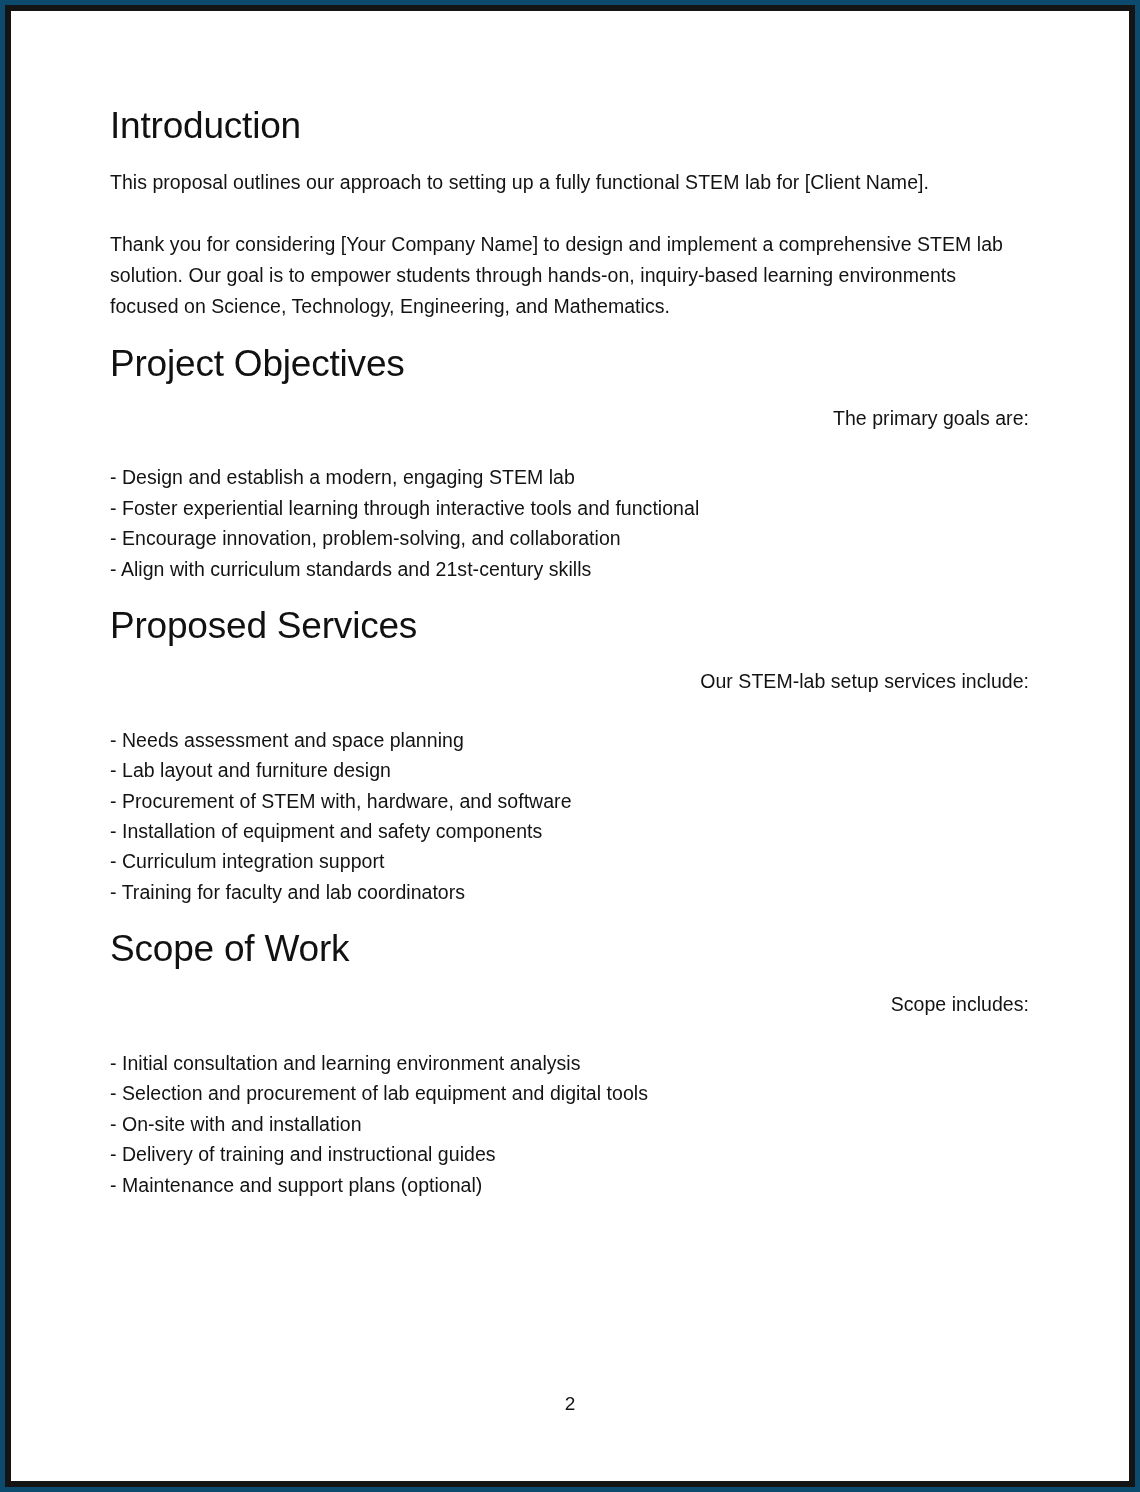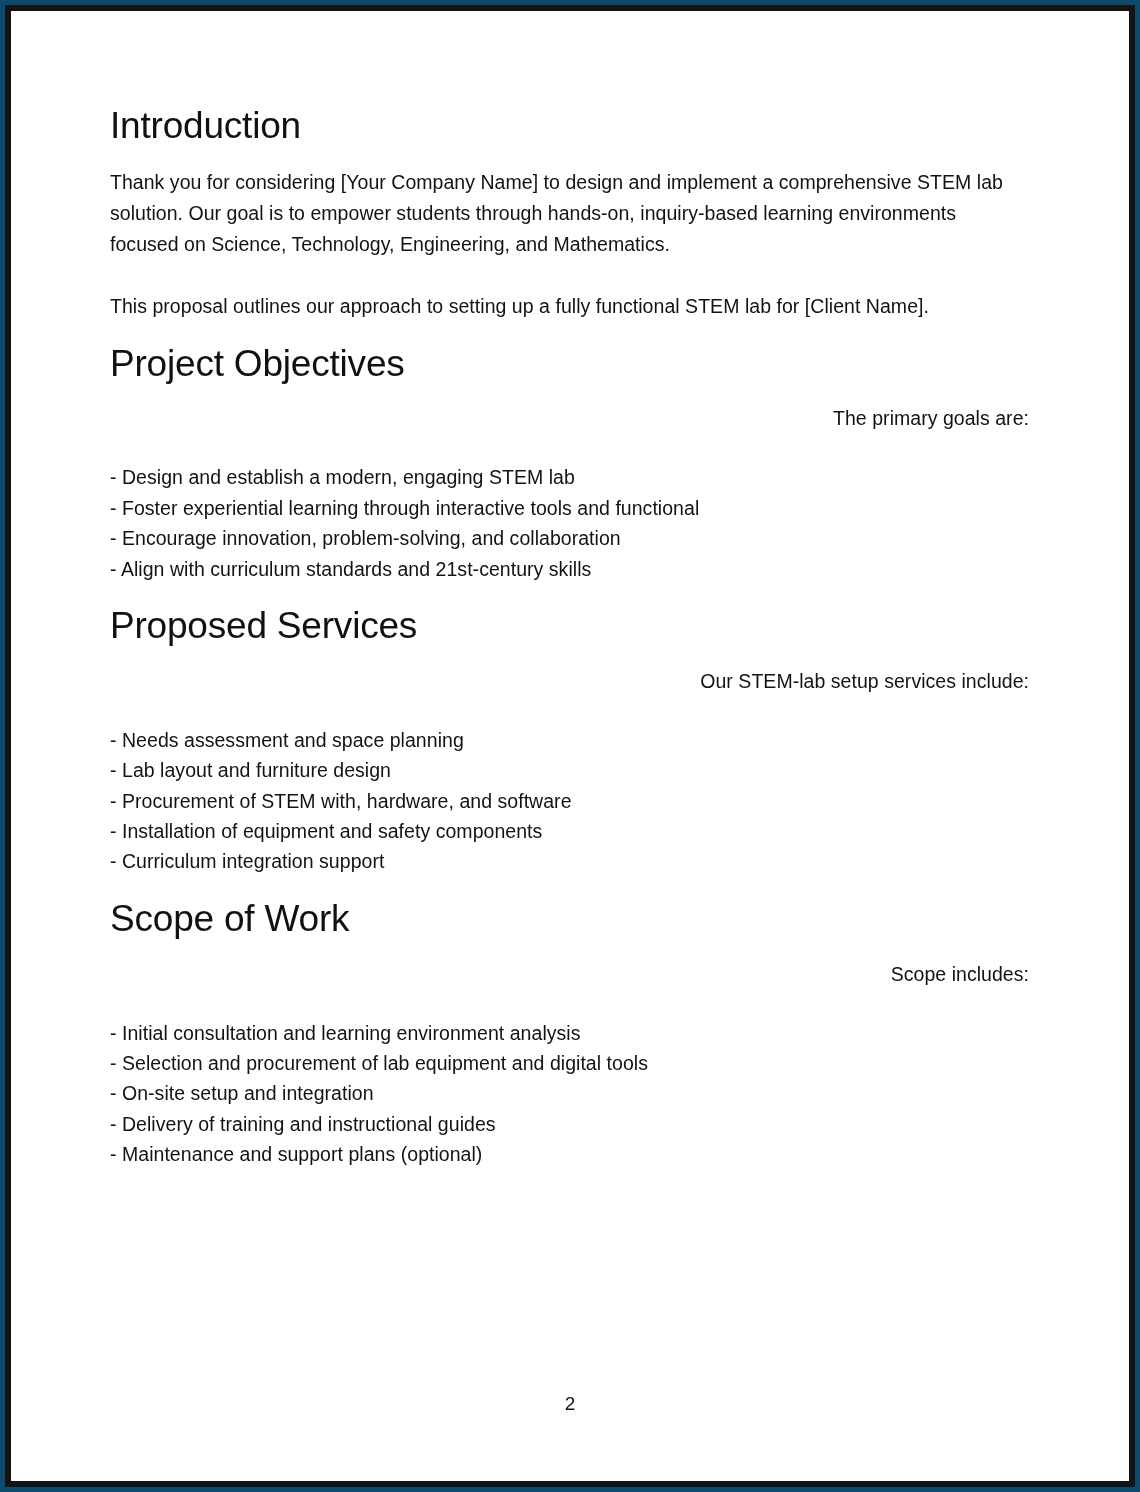--- a/index.html
+++ b/index.html
@@ -116,22 +116,22 @@
   }
 </style>
 </head>
 <body>
 
 <div class="page">
   <div class="page-border">
     <div class="content">
 
       <h1 class="section-heading introduction">Introduction</h1>
+      <p class="body-text">This proposal outlines our approach to setting up a fully functional STEM lab for [Client Name].</p>
       <p class="body-text">Thank you for considering [Your Company Name] to design and implement a comprehensive STEM lab solution. Our goal is to empower students through hands-on, inquiry-based learning environments focused on Science, Technology, Engineering, and Mathematics.</p>
-      <p class="body-text">This proposal outlines our approach to setting up a fully functional STEM lab for [Client Name].</p>
 
       <div class="section">
         <h1 class="section-heading">Project Objectives</h1>
         <p class="lead-in">The primary goals are:</p>
         <ul class="dash-list">
           <li>- Design and establish a modern, engaging STEM lab</li>
           <li>- Foster experiential learning through interactive tools and functional</li>
           <li>- Encourage innovation, problem-solving, and collaboration</li>
           <li>- Align with curriculum standards and 21st-century skills</li>
         </ul>
@@ -139,30 +139,31 @@
 
       <div class="section">
         <h1 class="section-heading">Proposed Services</h1>
         <p class="lead-in">Our STEM-lab setup services include:</p>
         <ul class="dash-list">
           <li>- Needs assessment and space planning</li>
           <li>- Lab layout and furniture design</li>
           <li>- Procurement of STEM with, hardware, and software</li>
           <li>- Installation of equipment and safety components</li>
           <li>- Curriculum integration support</li>
+          <li>- Training for faculty and lab coordinators</li>
         </ul>
       </div>
 
       <div class="section">
         <h1 class="section-heading">Scope of Work</h1>
         <p class="lead-in">Scope includes:</p>
         <ul class="dash-list">
           <li>- Initial consultation and learning environment analysis</li>
           <li>- Selection and procurement of lab equipment and digital tools</li>
-          <li>- On-site setup and integration</li>
+          <li>- On-site with and installation</li>
           <li>- Delivery of training and instructional guides</li>
           <li>- Maintenance and support plans (optional)</li>
         </ul>
       </div>
 
     </div>
 
     <div class="page-number">2</div>
   </div>
 </div>

